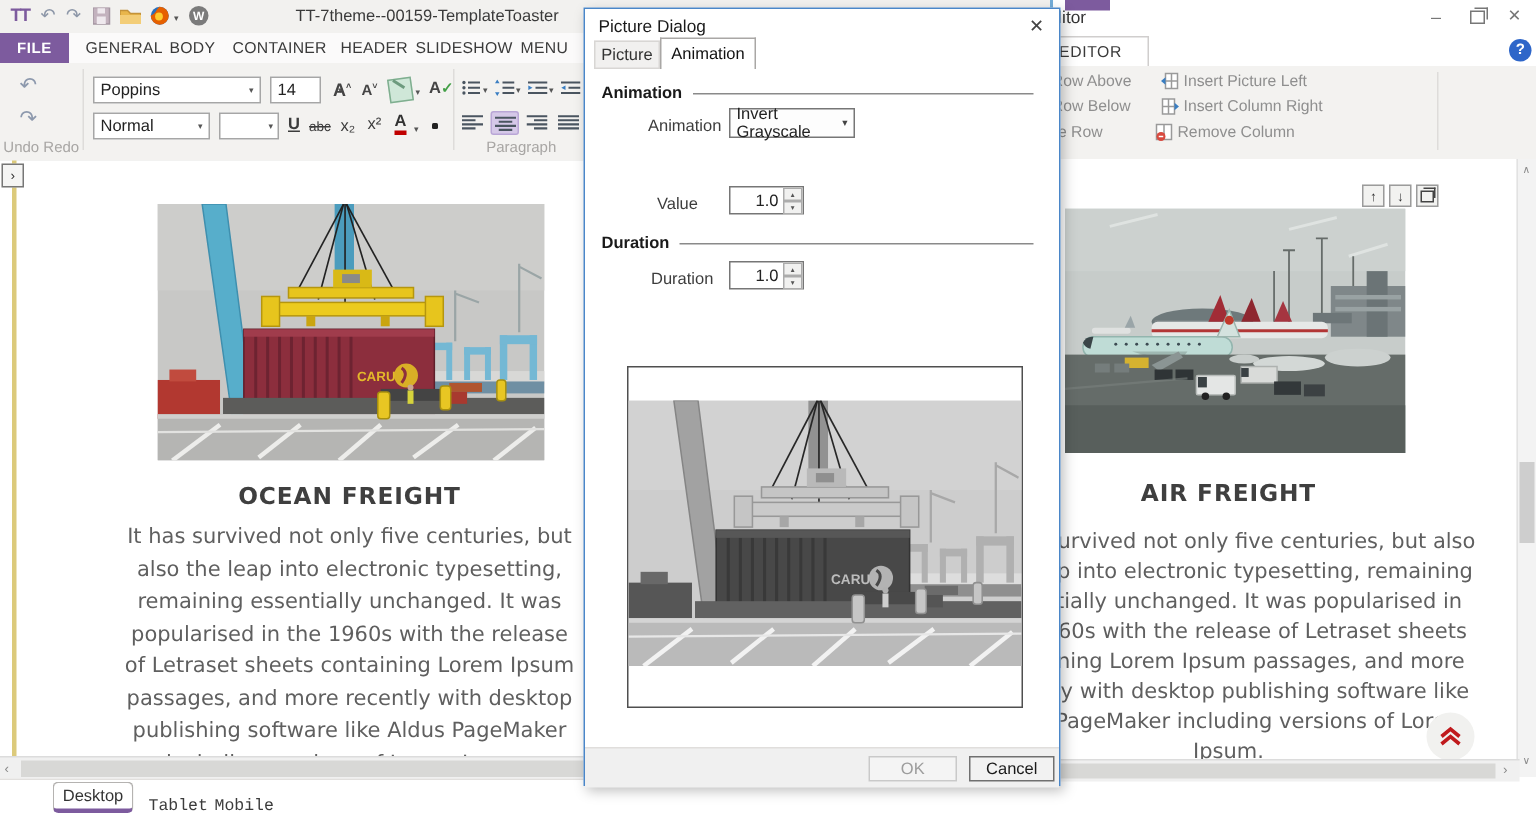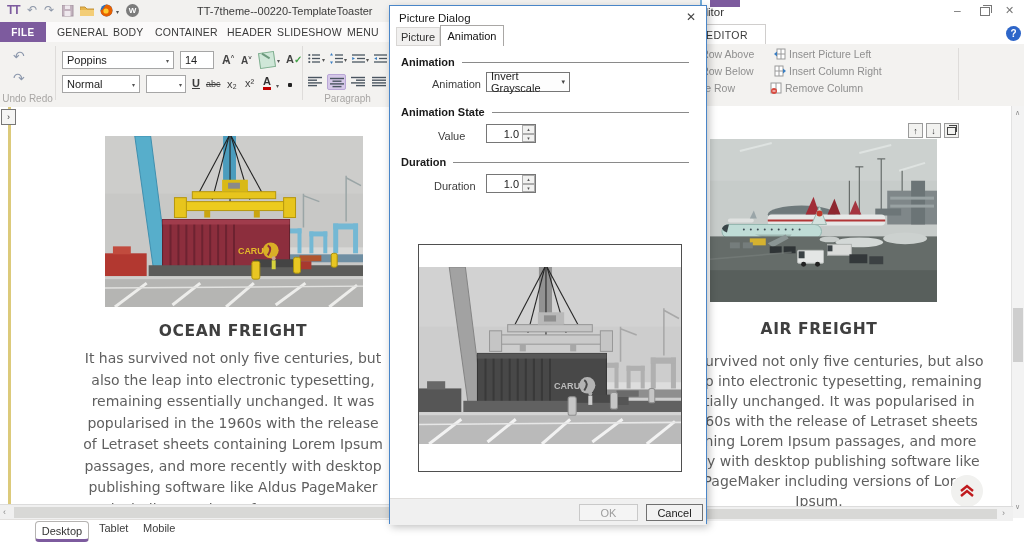--- a/index.html
+++ b/index.html
@@ -36,21 +36,21 @@
              font-family:"DejaVu Sans",sans-serif;}
   .article-p{font-size:14px;color:#5f5f5f;text-align:center;font-family:"DejaVu Sans",sans-serif;}
   
   .hsb{left:0;top:504px;width:1011px;height:15px;background:#f0f0f0;border-top:1px solid #dcdcdc;}
   .hsb-thumb{left:14px;top:2px;width:982px;height:11px;background:#d8d8d6;}
   .sb-arrow{color:#8a8a8a;font-size:9px;}
   .bottombar{left:0;top:519px;width:1024px;height:27px;background:#fff;border-top:1px solid #e2e0de;}
   .devtab-active{left:35px;top:1px;width:54px;height:21px;background:#fff;border:1px solid #b5b3b1;
                  border-bottom:3px solid #7d5b9e;border-radius:4px;font-size:11px;color:#333;
                  display:flex;align-items:center;justify-content:center;box-sizing:border-box;}
-  .devtab{top:2px;font-size:11px;color:#3c3c3c;}
+  .devtab{top:12px;font-size:11px;color:#3c3c3c;font-family:Liberation Mono, monospace;}
   
   .editor{left:700px;top:0;width:324px;height:520px;background:#fff;border-left:2px solid #74add8;
           box-sizing:border-box;z-index:2;}
   .ew-title{left:-8px;top:6px;font-size:11.5px;color:#333;}
   .ew-accent{left:8px;top:0;width:30px;height:7px;background:#7d5b9e;}
   .winbtn{top:4px;font-size:12px;color:#777;}
   .restore-ico{top:7px;width:8px;height:7px;border:1px solid #777;position:absolute;}
   .restore-ico:before{content:"";position:absolute;left:2px;top:-3px;width:8px;height:7px;border:1px solid #777;
                       border-bottom:none;border-left:none;}
   .ew-tabrow{left:0;top:24px;width:322px;height:20px;background:#fff;border-bottom:1px solid #d5d3d1;}
@@ -271,21 +271,21 @@
       <path d="M0,2 h5 l2,2 h7 v7 h-14 z" fill="#e8b64c" stroke="#c3923a"></path>
         <path d="M0,5 h14 v6 h-14 z" fill="#f3cd77"></path>
     </svg>
     <svg class="abs" style="left:100px;top:4px" width="13" height="13">
       <circle cx="6.5" cy="6.5" r="6" fill="#2a6fbb"></circle>
         <path d="M6.5,.5 a6,6 0 1 1 -6,6 q3,-1.5 4,-4 q1.5,-2 2,-2z" fill="#e66000"></path>
         <circle cx="6" cy="7" r="2.6" fill="#ffcb2e"></circle>
     </svg>
     <span class="abs caret" style="left:116px;top:8px">▾</span>
     <span class="abs" style="left:126px;top:4px;width:13px;height:13px;border-radius:50%;background:#7b7b7b;color:#fff;font-size:8px;font-weight:bold;display:flex;align-items:center;justify-content:center;">W</span>
-    <span class="abs title-text">TT-7theme--00220-TemplateToaster</span>
+    <span class="abs title-text">TT-7theme--00159-TemplateToaster</span>
   </div>
 
   <div class="abs tabsrow">
     <div class="abs file-tab">FILE</div>
     <span class="abs rtab" style="left:57px">GENERAL</span>
     <span class="abs rtab" style="left:113px">BODY</span>
     <span class="abs rtab" style="left:155px">CONTAINER</span>
     <span class="abs rtab" style="left:227px">HEADER</span>
     <span class="abs rtab" style="left:277px">SLIDESHOW</span>
     <span class="abs rtab" style="left:347px">MENU</span>
@@ -543,21 +543,20 @@
     <div class="abs dtab dtab-inactive">Picture</div>
     <div class="abs dtab dtab-active">Animation</div>
 
     <div class="abs dhdr" style="left:11px;top:50px;width:296px">Animation</div>
     <span class="abs dlabel" style="left:42px;top:72px">Animation</span>
     <div class="abs ddrop" style="top:66px">
       <span>Invert Grayscale</span>
       <span style="margin-left:auto;font-size:7px;color:#444">▾</span>
     </div>
 
-    <div class="abs dhdr" style="left:11px;top:100px;width:296px">Animation State</div>
     <span class="abs dlabel" style="left:48px;top:124px">Value</span>
     <div class="abs spin" style="left:96px;top:118px">
       <span class="val">1.0</span>
       <span class="btns">
           <span>▴</span>
           <span>▾</span>
         </span>
     </div>
 
     <div class="abs dhdr" style="left:11px;top:150px;width:296px">Duration</div>

